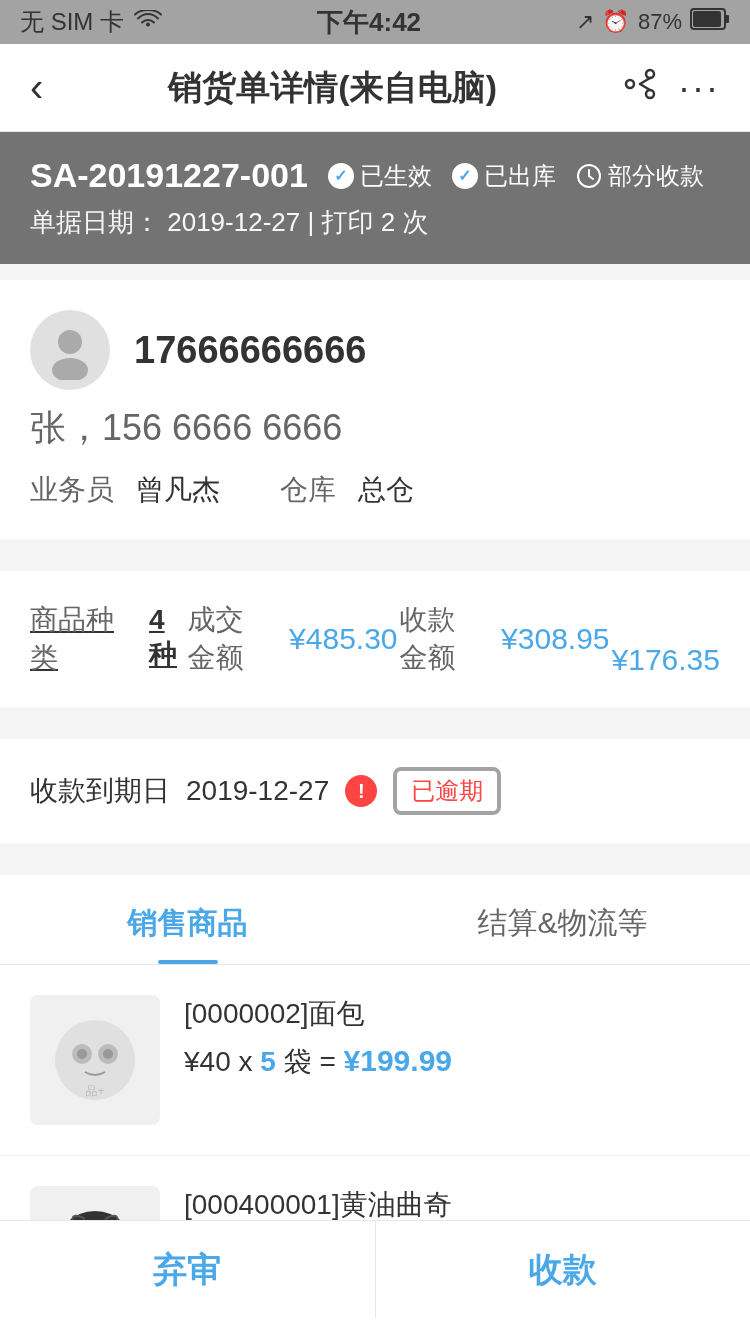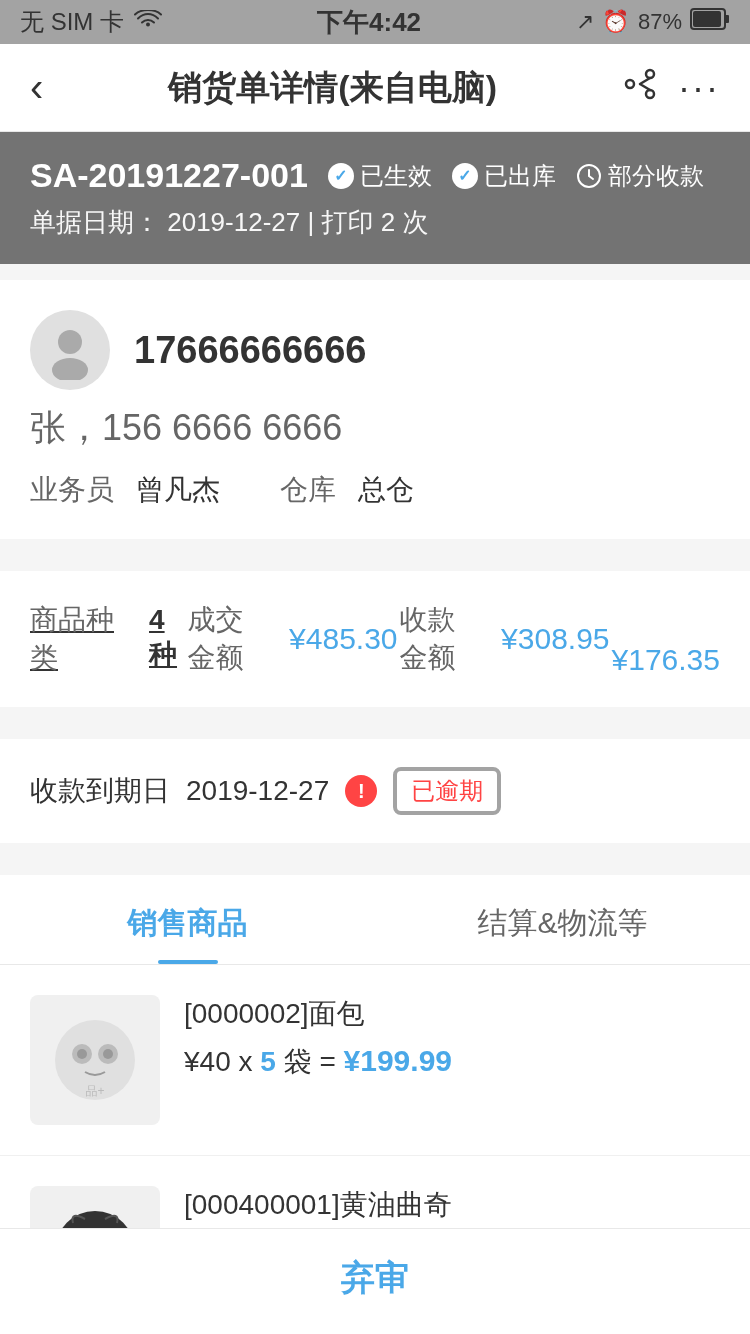--- a/index.html
+++ b/index.html
@@ -286,21 +286,21 @@
       font-size: 22px;
       padding: 4px 14px;
       border-radius: 6px;
       display: inline-block;
       margin-bottom: 10px;
     }
 
     
     .bottom-bar {
       position: fixed;
-      bottom: 8px;
+      bottom: 16px;
       left: 0;
       width: 750px;
       height: 98px;
       background: #fff;
       border-top: 1px solid #e8e8e8;
       display: flex;
       text-align: center;
     }
     .bottom-btn {
       flex: 1;
@@ -520,13 +520,14 @@
         <span> = </span>
         <span class="product-total">¥8.28</span>
       </div>
     </div>
   </div>
 
 </div>
 
 <div class="bottom-bar">
   <div class="bottom-btn cancel">弃审</div>
+  <div class="bottom-btn confirm">收款</div>
 </div>
 
 </body></html>

